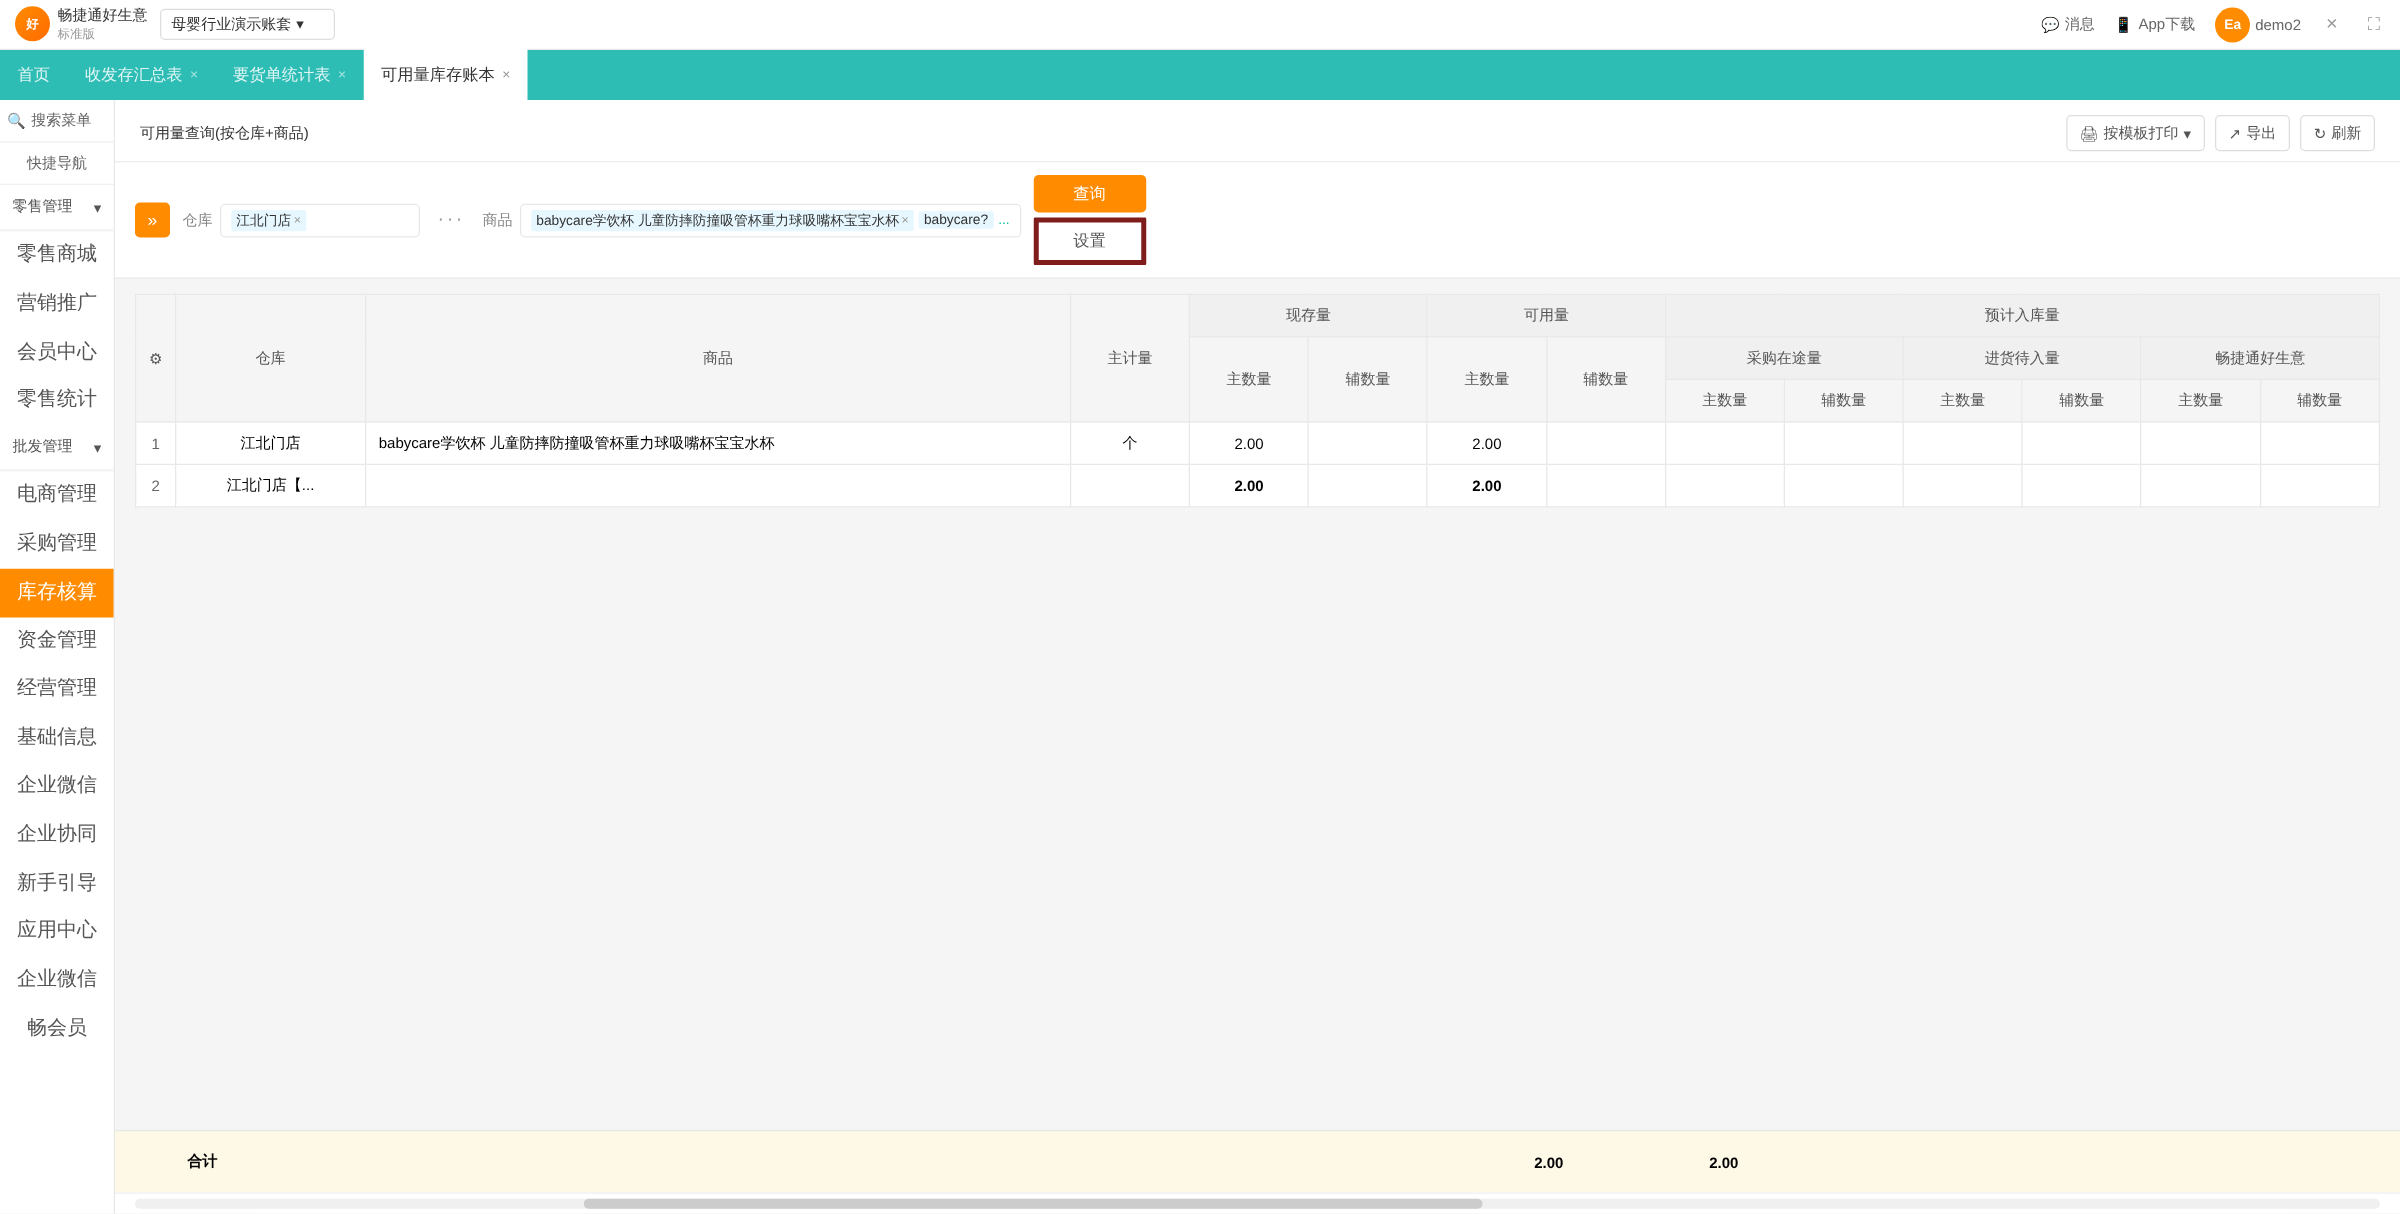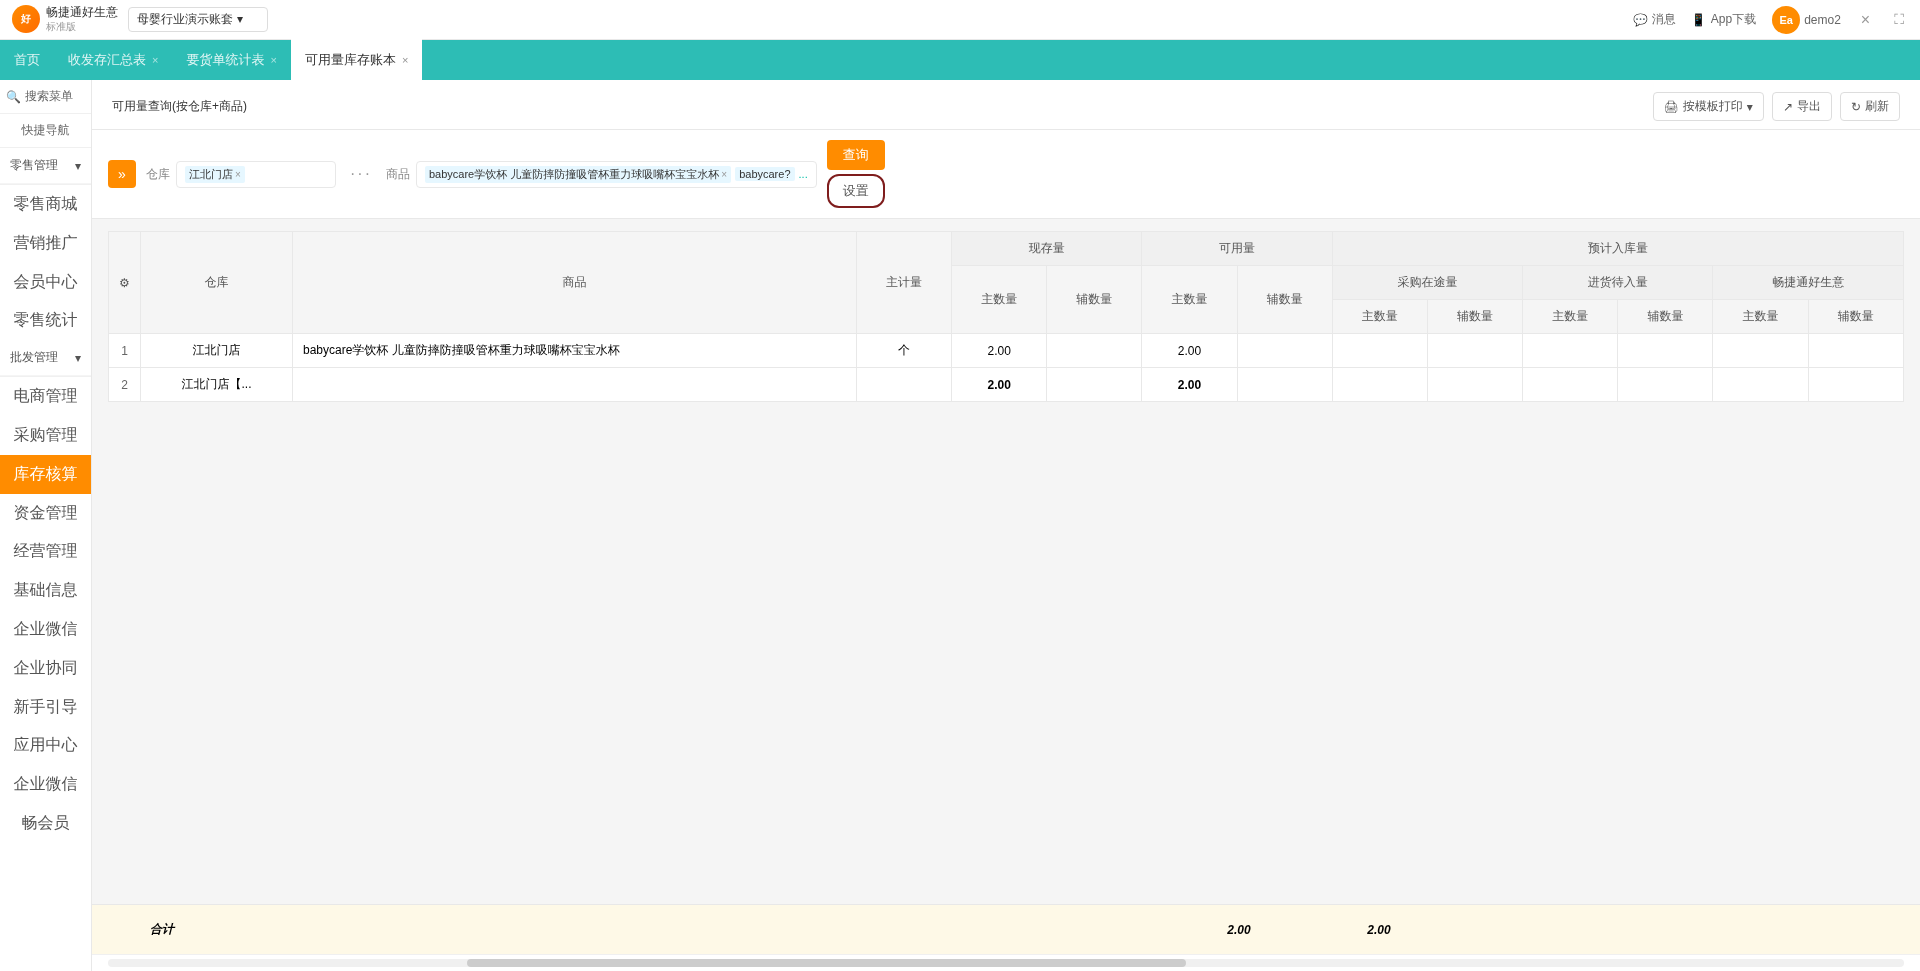--- a/index.html
+++ b/index.html
@@ -177,22 +177,22 @@
       display: flex; align-items: center; gap: 2px;
     }
     .filter-tag .tag-close { cursor: pointer; color: #999; font-size: 10px; }
     .filter-more { color: #00bfa5; cursor: pointer; font-size: 11px; }
     .filter-dots { color: #999; cursor: pointer; font-size: 16px; letter-spacing: 2px; padding: 0 4px; }
     .btn-query {
       background: #ff8c00; color: white; border: none; border-radius: 4px;
       padding: 6px 16px; font-size: 13px; cursor: pointer;
     }
     .btn-settings {
-      background: #fff; color: #555; border: 2px solid #7f1d1d; border-radius: 12px;
-      padding: 6px 12px; font-size: 13px; cursor: pointer; display: block;
+      background: #fff; color: #555; border: 4px solid #7f1d1d; border-radius: 1px;
+      padding: 6px 28px; font-size: 13px; cursor: pointer; display: block;
     }
     .filter-btns { display: flex; flex-direction: column; gap: 4px; }
 
     
     .table-area {
       flex: 1;
       overflow: auto;
       padding: 12px 16px;
     }
     .data-table {
@@ -218,21 +218,21 @@
     }
     .data-table td:nth-child(3) { text-align: left; }
     .table-settings-col { width: 32px; }
     .row-num { color: #666; }
 
     
     .summary-row {
       background: #fef9e7 !important;
       font-weight: 500;
     }
-    .summary-row td { background: #fef9e7 !important; font-style: italic; }
+    .summary-row td { background: #fef9e7 !important; }
 
     
     .table-footer {
       background: #fff;
       border-top: 1px solid #e8e8e8;
       padding: 6px 16px;
       flex-shrink: 0;
       display: flex;
       align-items: center;
     }

